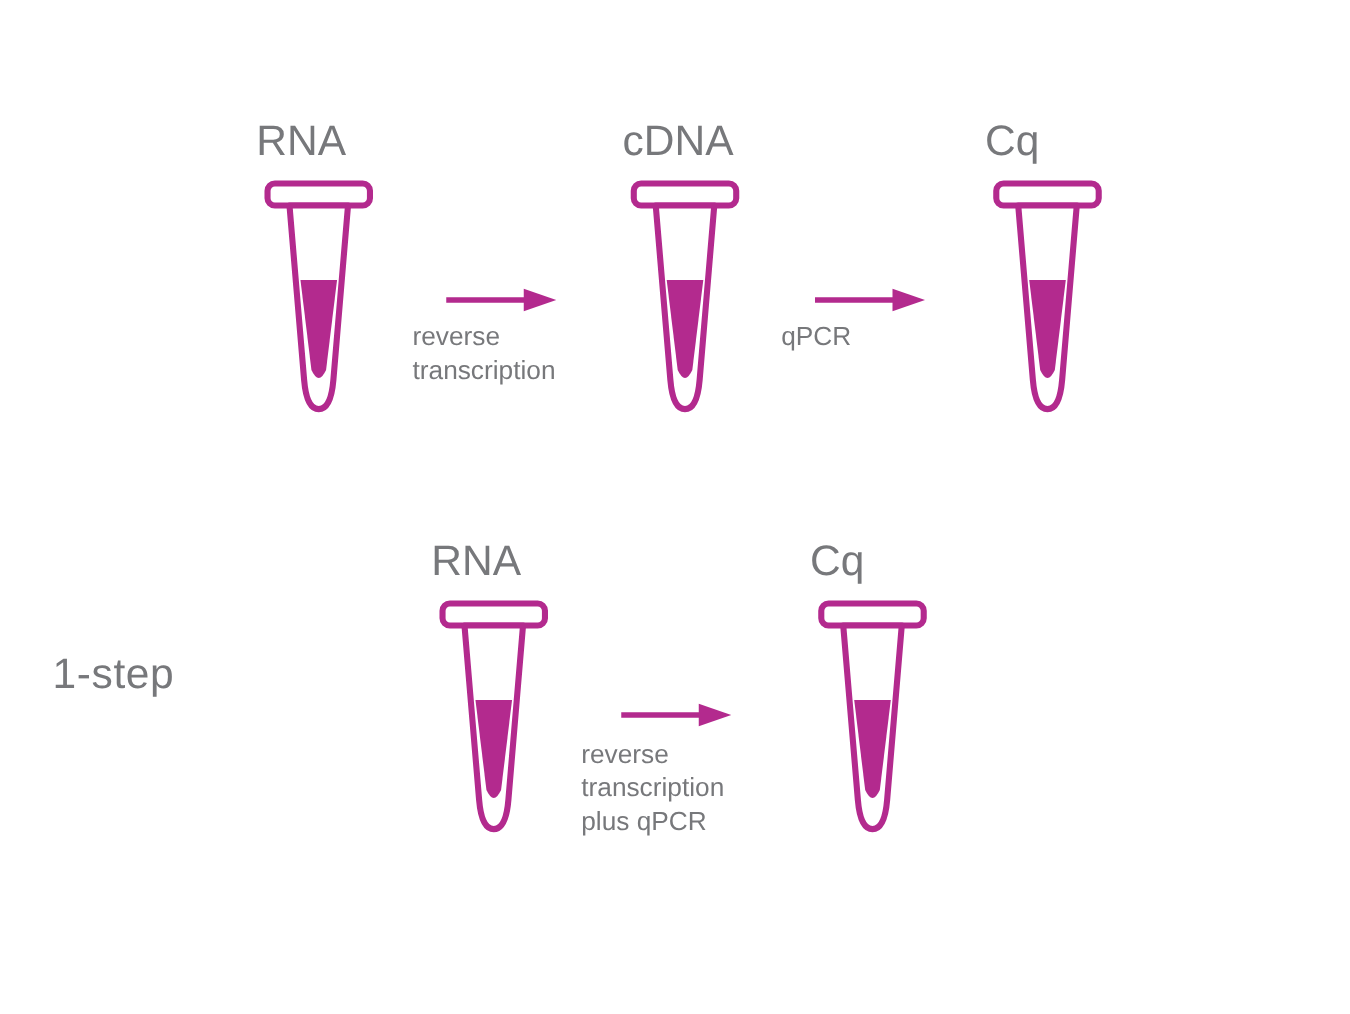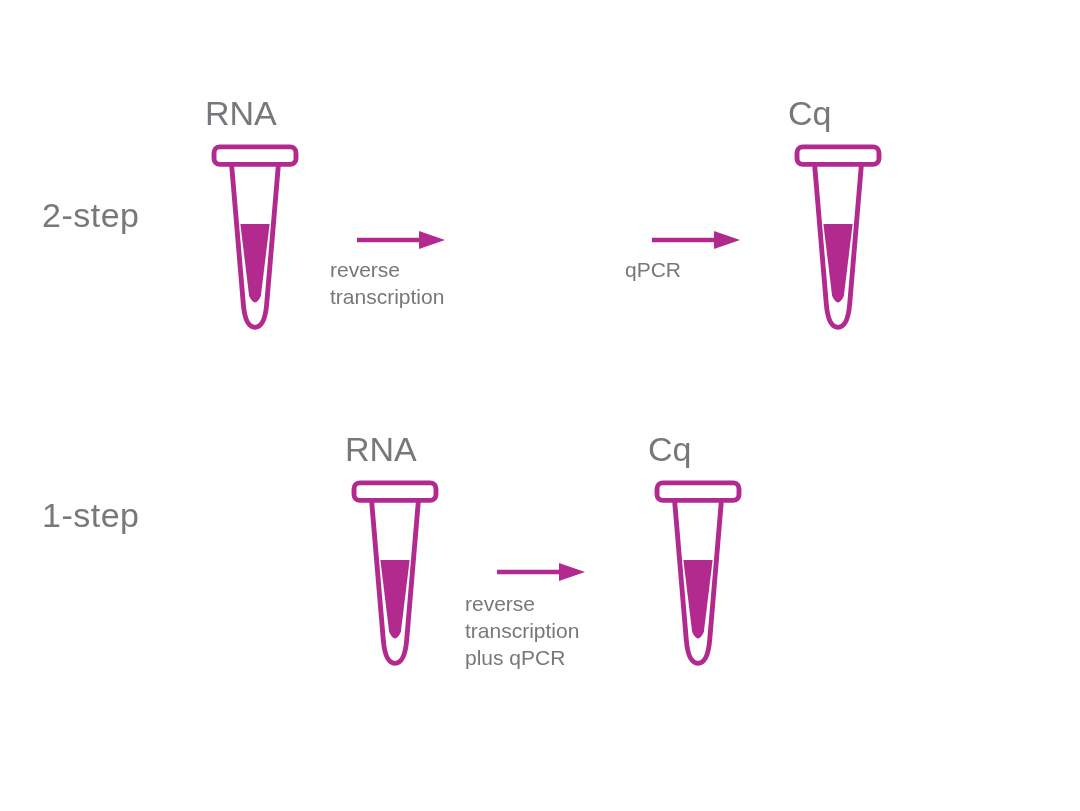--- a/index.html
+++ b/index.html
@@ -74,55 +74,62 @@
     line-height: 27px;
     text-align: left;
     white-space: pre-line;
   }
 </style>
 </head>
 <body>
 
 <div class="canvas">
 
-  <div class="row-label" style="left:42px; top:196px;">2-step</div>
 
   <div class="tube-group" style="left:205px; top:92px;">
     <span class="tube-label">RNA</span>
     <svg class="tube-svg" viewBox="0 0 100 205">
       <rect class="tube-outline" x="8" y="7" width="84" height="18" rx="6"></rect>
       <path class="tube-outline" d="M26 25 L38 168 Q40 192 50 192 Q60 192 62 168 L74 25 Z"></path>
       <path class="tube-liquid" d="M35 86 L44 160 Q50 173 56 160 L65 86 Z"></path>
     </svg>
   </div>
 
   <svg class="arrow" style="left:355px; top:228px;" viewBox="0 0 90 24">
     <line class="arrow-shaft" x1="2" y1="12" x2="66" y2="12"></line>
     <polygon class="arrow-head" points="64,3 90,12 64,21"></polygon>
   </svg>
   <div class="arrow-caption" style="left:330px; top:256px; width:140px;">reverse
 transcription</div>
 
+  <div class="tube-group" style="left:498px; top:92px;">
+    <span class="tube-label">cDNA</span>
+    <svg class="tube-svg" viewBox="0 0 100 205">
+      <rect class="tube-outline" x="8" y="7" width="84" height="18" rx="6"></rect>
+      <path class="tube-outline" d="M26 25 L38 168 Q40 192 50 192 Q60 192 62 168 L74 25 Z"></path>
+      <path class="tube-liquid" d="M35 86 L44 160 Q50 173 56 160 L65 86 Z"></path>
+    </svg>
+  </div>
 
   <svg class="arrow" style="left:650px; top:228px;" viewBox="0 0 90 24">
     <line class="arrow-shaft" x1="2" y1="12" x2="66" y2="12"></line>
     <polygon class="arrow-head" points="64,3 90,12 64,21"></polygon>
   </svg>
   <div class="arrow-caption" style="left:625px; top:256px; width:140px;">qPCR</div>
 
   <div class="tube-group" style="left:788px; top:92px;">
     <span class="tube-label">Cq</span>
     <svg class="tube-svg" viewBox="0 0 100 205">
       <rect class="tube-outline" x="8" y="7" width="84" height="18" rx="6"></rect>
       <path class="tube-outline" d="M26 25 L38 168 Q40 192 50 192 Q60 192 62 168 L74 25 Z"></path>
       <path class="tube-liquid" d="M35 86 L44 160 Q50 173 56 160 L65 86 Z"></path>
     </svg>
   </div>
 
-  <div class="row-label" style="left:42px; top:496px;">1-step</div>
+  <div class="row-label" style="left:42px; top:520px;">1-step</div>
 
   <div class="tube-group" style="left:345px; top:428px;">
     <span class="tube-label">RNA</span>
     <svg class="tube-svg" viewBox="0 0 100 205">
       <rect class="tube-outline" x="8" y="7" width="84" height="18" rx="6"></rect>
       <path class="tube-outline" d="M26 25 L38 168 Q40 192 50 192 Q60 192 62 168 L74 25 Z"></path>
       <path class="tube-liquid" d="M35 86 L44 160 Q50 173 56 160 L65 86 Z"></path>
     </svg>
   </div>
 

